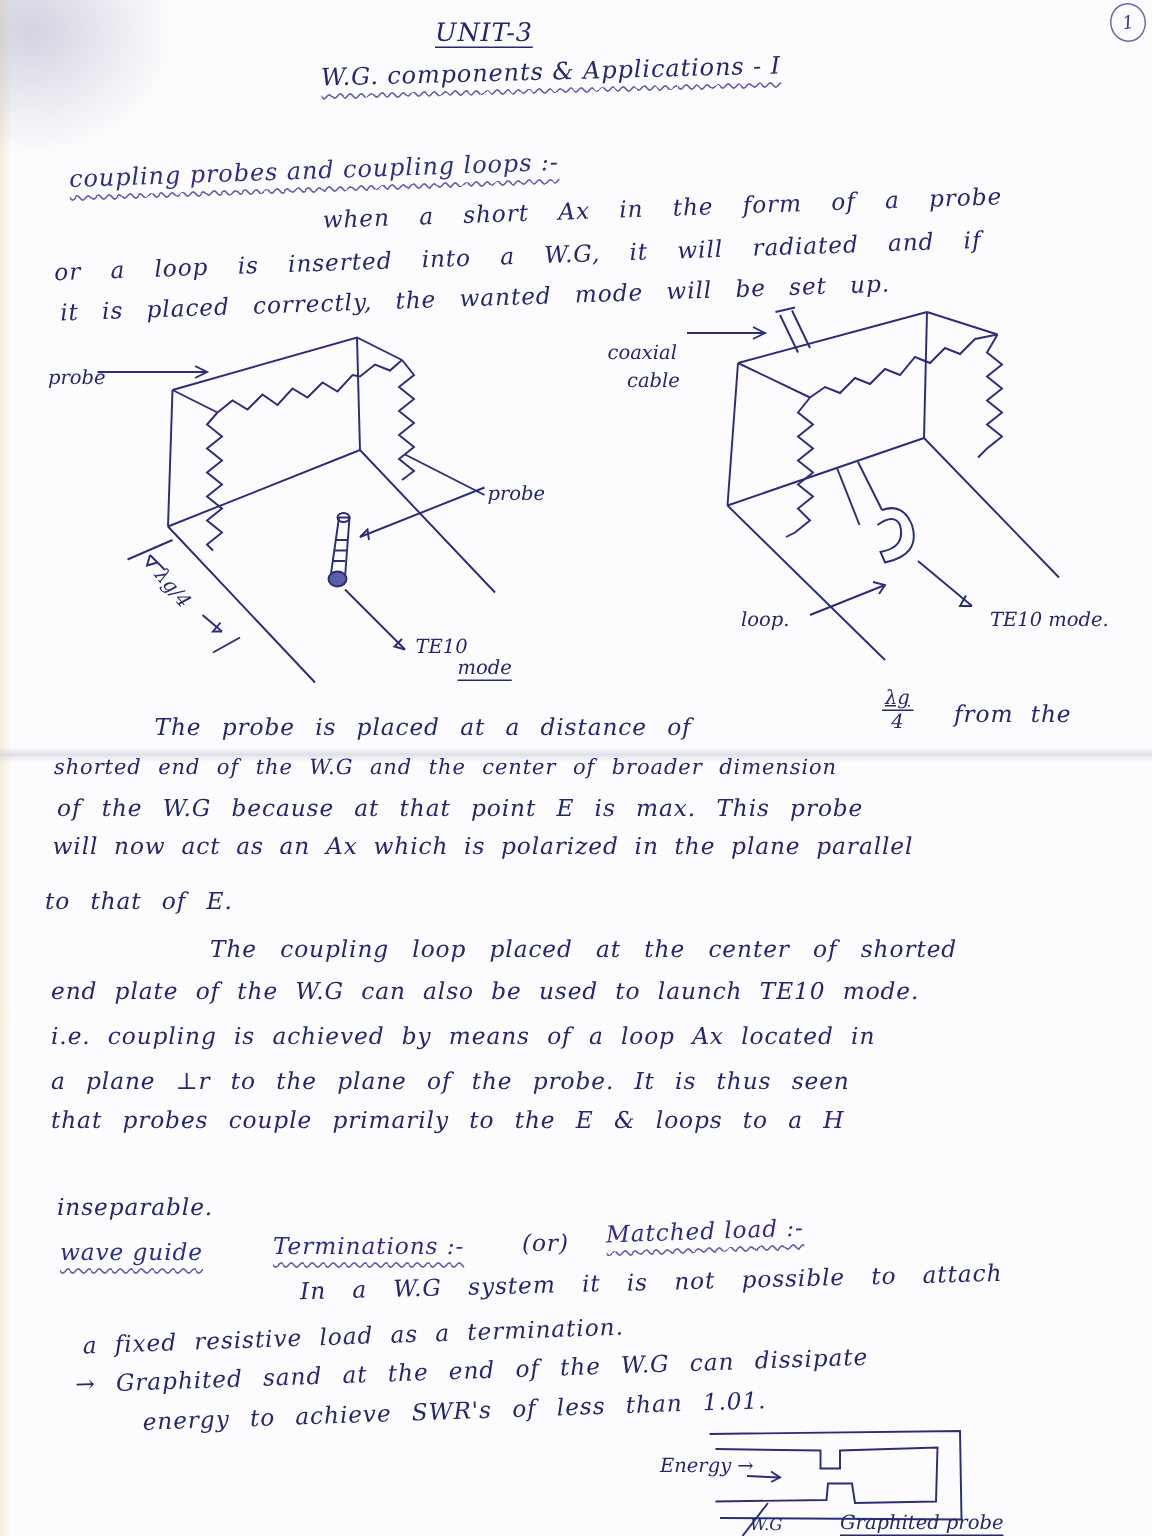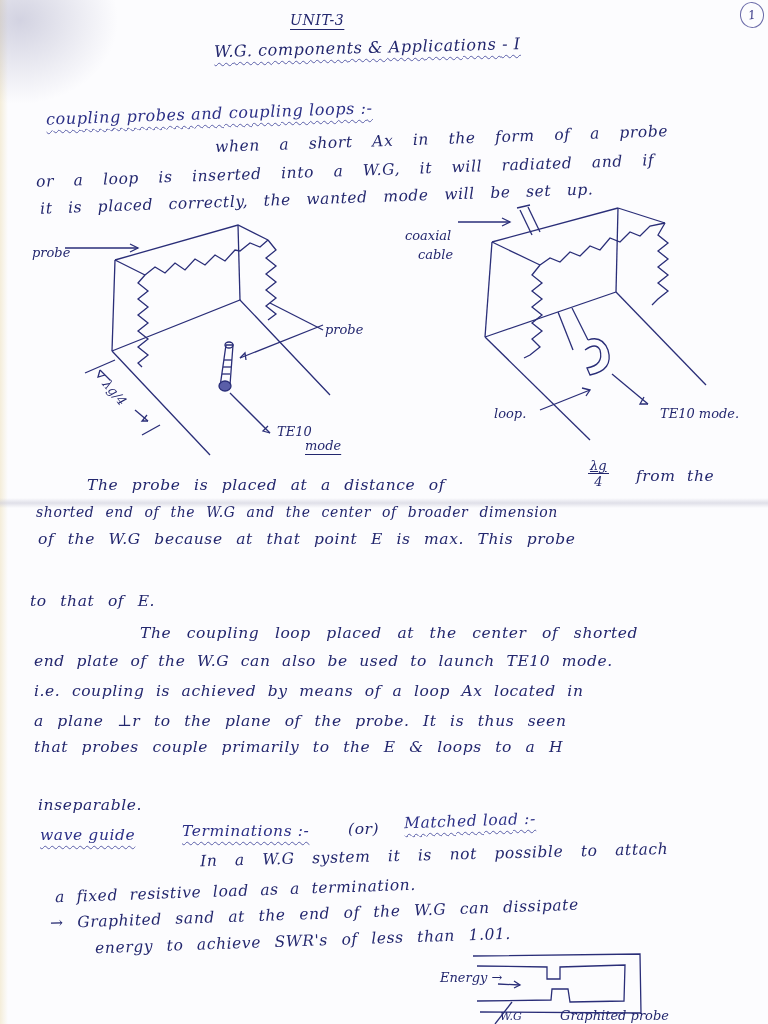--- a/index.html
+++ b/index.html
@@ -35,21 +35,21 @@
   svg.diag { position: absolute; }
   .smudge { position:absolute; left:0; top:498px; width:768px; height:10px; background: linear-gradient(180deg, rgba(200,200,215,0) 0%, rgba(200,200,215,0.55) 50%, rgba(200,200,215,0) 100%); }
 </style>
 </head>
 <body>
 
 <div class="page">
 
   <div class="pgnum">1</div>
 
-  <div class="hw line plain-ul" style="left:290px;top:12px;font-size:14px;">UNIT-3</div>
+  <div class="hw line plain-ul" style="left:290px;top:12px;font-size:17px;">UNIT-3</div>
   <div class="hw line wavy" style="left:214px;top:38px;font-size:16px;transform:rotate(-1.5deg);">W.G. components &amp; Applications - I</div>
 
   <div class="hw line wavy ink2" style="left:46px;top:104px;font-size:16px;transform:rotate(-2deg);">coupling probes and coupling loops :-</div>
   <div class="hw line" style="left:215px;top:130px;word-spacing:14px;transform:rotate(-2deg);">when a short Ax in the form of a probe</div>
   <div class="hw line" style="left:36px;top:162px;word-spacing:14px;transform:rotate(-2deg);">or a loop is inserted into a W.G, it will radiated and if</div>
   <div class="hw line" style="left:40px;top:190px;word-spacing:10px;transform:rotate(-2deg);">it is placed correctly, the wanted mode will be set up.</div>
 
   <svg class="diag" width="380" height="250" style="left:30px;top:215px;" viewBox="0 0 380 250" fill="none" stroke="#2a2e78" stroke-width="1.3">
     <polyline points="85,45 208,10 238,25"></polyline>
     <line x1="85" y1="45" x2="82" y2="136"></line>
@@ -110,28 +110,29 @@
     <polyline points="192,198 200,200 196,206"></polyline>
     <line x1="222" y1="184" x2="258" y2="214"></line>
     <polyline points="258,214 250,214 254,207"></polyline>
   </svg>
   <div class="hw label" style="left:405px;top:228px;">coaxial</div>
   <div class="hw label" style="left:418px;top:247px;">cable</div>
   <div class="hw label" style="left:494px;top:406px;">loop.</div>
   <div class="hw label" style="left:660px;top:406px;">TE10 mode.</div>
 
   <div class="smudge"></div>
-  <div class="hw line" style="left:87px;top:476px;word-spacing:8px;">The probe is placed at a distance of</div>
+  <div class="hw line" style="left:103px;top:476px;word-spacing:8px;">The probe is placed at a distance of</div>
   <div class="frac" style="left:588px;top:458px;">
     <span class="num">λg</span>
     <span class="den">4</span>
   </div>
   <div class="hw line" style="left:636px;top:467px;word-spacing:6px;">from the</div>
   <div class="hw line" style="left:36px;top:504px;font-size:14px;word-spacing:6px;">shorted end of the W.G and the center of broader dimension</div>
   <div class="hw line" style="left:38px;top:530px;word-spacing:8px;">of the W.G because at that point E is max. This probe</div>
+  <div class="hw line" style="left:35px;top:555px;word-spacing:5px;">will now act as an Ax which is polarized in the plane parallel</div>
   <div class="hw line" style="left:30px;top:592px;word-spacing:8px;">to that of E.</div>
 
   <div class="hw line" style="left:140px;top:624px;word-spacing:10px;">The coupling loop placed at the center of shorted</div>
   <div class="hw line" style="left:34px;top:652px;word-spacing:6px;">end plate of the W.G can also be used to launch TE10 mode.</div>
   <div class="hw line" style="left:34px;top:682px;word-spacing:6px;">i.e. coupling is achieved by means of a loop Ax located in</div>
   <div class="hw line" style="left:34px;top:738px;word-spacing:8px;">that probes couple primarily to the E &amp; loops to a H</div>
   <div class="hw line" style="left:34px;top:712px;word-spacing:8px;">a plane ⊥r to the plane of the probe. It is thus seen</div>
   <div class="hw line" style="left:38px;top:796px;">inseparable.</div>
 
   <div class="hw line wavy ink2" style="left:40px;top:826px;">wave guide</div>

